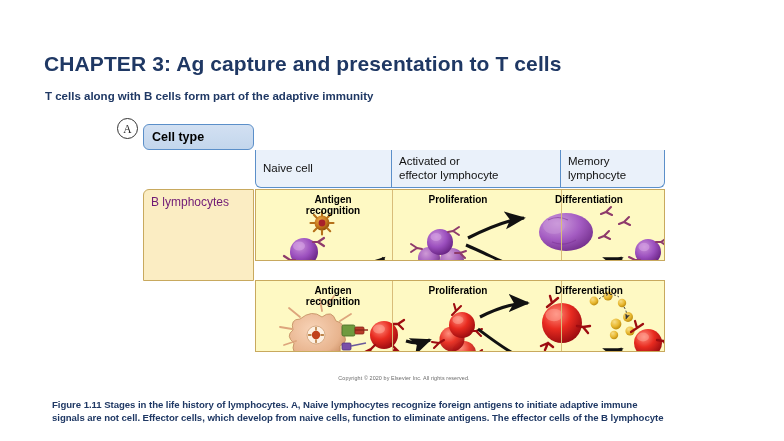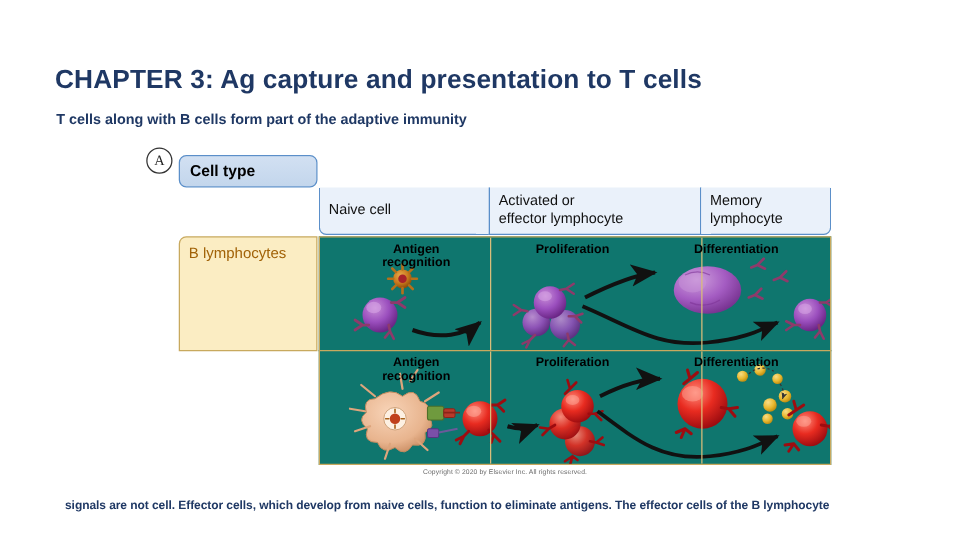--- a/index.html
+++ b/index.html
@@ -108,32 +108,32 @@
   .body-area { position: absolute; left: 0; top: 65px; width: 522px; height: 184px; }
   .label-cell {
     position: absolute;
     left: 0;
     width: 111px;
     height: 92px;
     background: #fbedc3;
     border: 1px solid #c8a95e;
     box-sizing: border-box;
     font-size: 12px;
-    color: #a16207;
+    color: #701a75;
     padding: 5px 0 0 7px;
   }
   .label-b { top: 0; border-radius: 6px 0 0 0; }
   .label-t { top: 91px; border-radius: 0 0 0 6px; }
 
   .cells-cell {
     position: absolute;
     left: 112px;
     width: 410px;
-    height: 92px;
-    background: #0f766e;
+    height: 72px;
+    background: #fef9c3;
     border: 1px solid #c8a95e;
     box-sizing: border-box;
     overflow: hidden;
   }
   .cells-b { top: 0; }
   .cells-t { top: 91px; }
 
   .vdiv {
     position: absolute;
     top: 0;
@@ -433,14 +433,15 @@
           </g>
         </g>
       </svg>
     </div>
   </div>
 
   <div class="copyright">Copyright © 2020 by Elsevier Inc. All rights reserved.</div>
 </div>
 
 <div class="caption">
+  <div>Figure 1.11   Stages in the life history of lymphocytes. A, Naive lymphocytes recognize foreign antigens to initiate adaptive immune</div>
   <div>signals are not cell. Effector cells, which develop from naive cells, function to eliminate antigens. The effector cells of the B lymphocyte</div>
 </div>
 
 </body></html>

